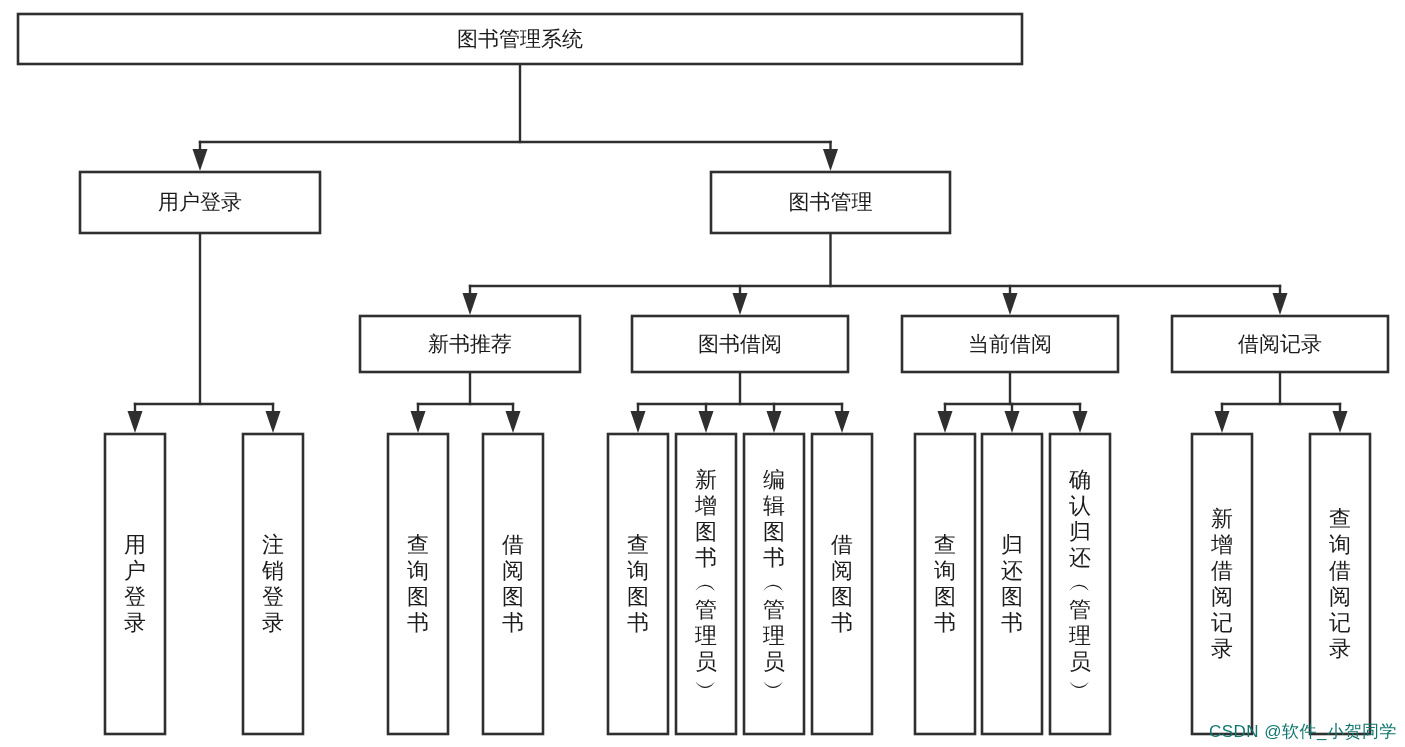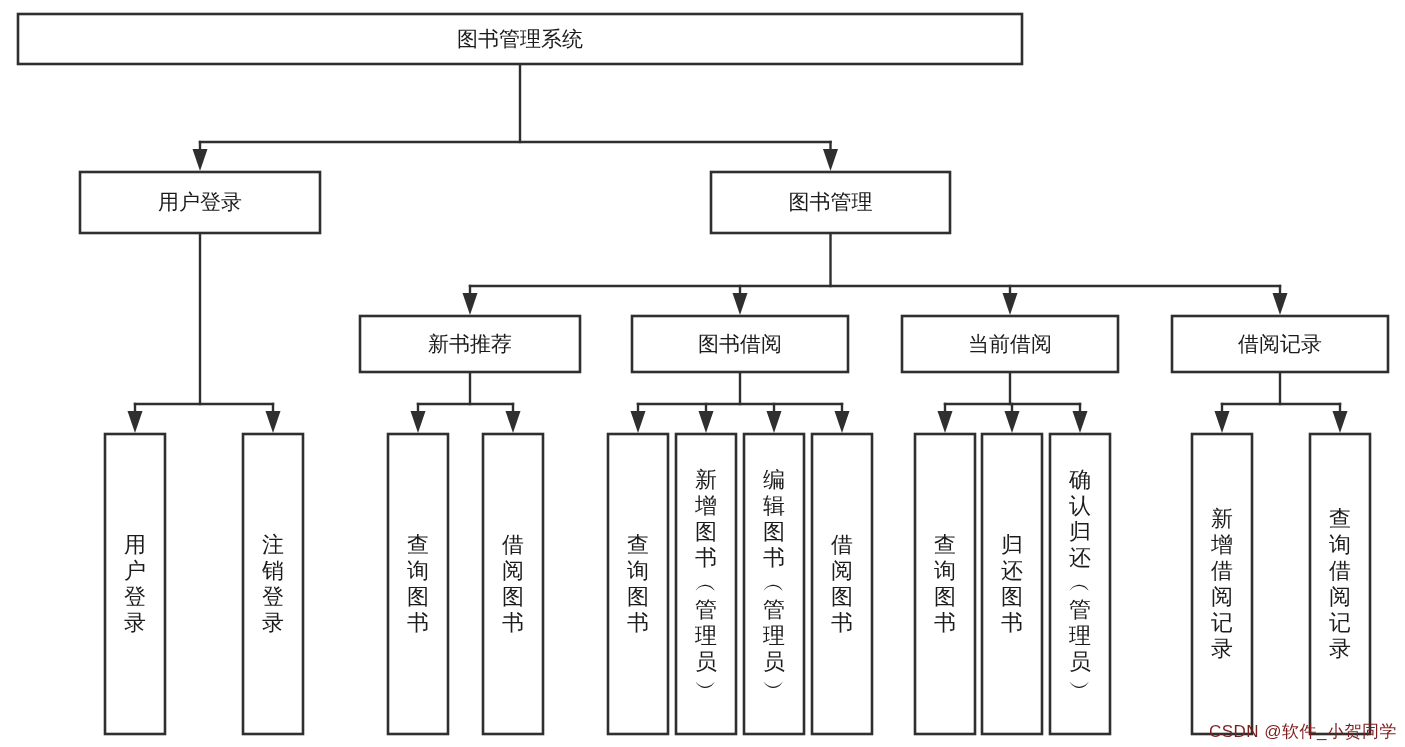--- a/index.html
+++ b/index.html
@@ -55,21 +55,21 @@
     font-size: 22px;
     fill: #1b1b1b;
     text-anchor: middle;
   }
   .watermark {
     position: absolute;
     right: 8px;
     bottom: 4px;
     font-family: "Liberation Sans", "DejaVu Sans", sans-serif;
     font-size: 17px;
-    color: #7f1d1d;
+    color: #0f766e;
     letter-spacing: 0.5px;
     white-space: nowrap;
     user-select: none;
   }
 </style>
 </head>
 <body>
 
 <div id="diagram-root">
   <svg id="flow" viewBox="0 0 1405 747">

